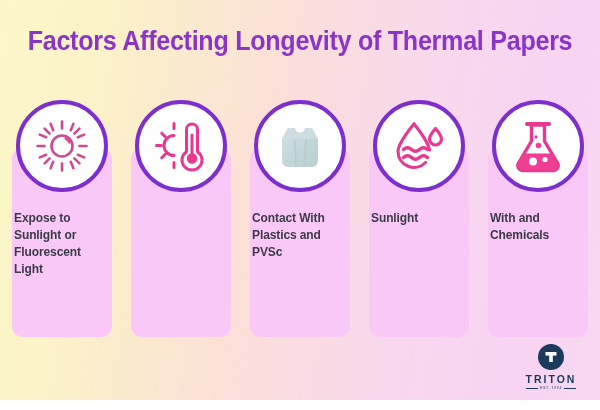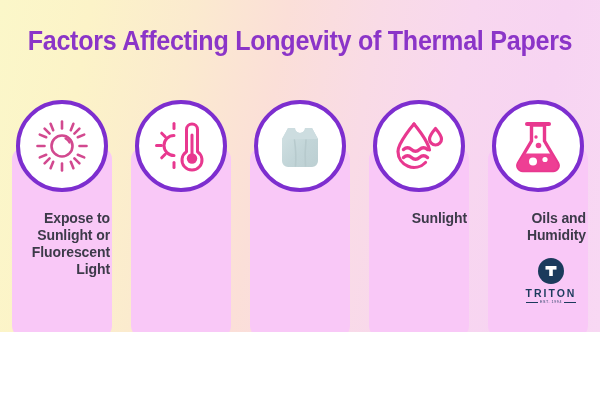--- a/index.html
+++ b/index.html
@@ -8,21 +8,21 @@
   }
   body {
     width: 600px;
     height: 410px;
     overflow: hidden;
     font-family: "Liberation Sans", sans-serif;
   }
   #infographic {
     position: relative;
     width: 600px;
-    height: 332px;
+    height: 400px;
     background:
       linear-gradient(100deg,
         #fbf7c9 0%,
         #fcf3c8 14%,
         #fbeacf 30%,
         #fbdfd8 44%,
         #f9dbe6 58%,
         #f8d7ef 72%,
         #f7d4f2 86%,
         #f8d8f3 100%);
@@ -85,33 +85,33 @@
     justify-content: center;
   }
   .circle svg {
     display: block;
   }
   .card-label {
     position: absolute;
     left: 2px;
     top: 110px;
     width: 96px;
-    text-align: right;
-    font-size: 14px;
+    text-align: left;
+    font-size: 12px;
     font-weight: bold;
     line-height: 17px;
     color: #3c3a49;
     letter-spacing: -0.1px;
   }
 
   
   .logo {
     position: absolute;
     right: 18px;
-    bottom: 28px;
+    bottom: 10px;
     width: 62px;
     text-align: center;
     margin-left: 12px;
   }
   .logo-mark {
     width: 26px;
     height: 26px;
     margin: 0 auto;
     border-radius: 50%;
     background: #1b3a5c;
@@ -212,20 +212,21 @@
               <stop offset="55%" stop-color="#c2d5d8"></stop>
               <stop offset="100%" stop-color="#bccfd2"></stop>
             </linearGradient>
           </defs>
           <path d="M18 12 h7 a5 5 0 0 0 10 0 h7 l6 11 v22 a6 6 0 0 1 -6 6 h-24 a6 6 0 0 1 -6 -6 v-22 z" fill="url(#bagGrad)"></path>
           <path d="M18 12 h7 a5 5 0 0 0 10 0 h7 l6 11 h-36 z" fill="#cddde0"></path>
           <path d="M24.5 24 q2 14 1 26" stroke="#b7cacd" stroke-width="1.6" fill="none" stroke-linecap="round"></path>
           <path d="M36 24 q-1.5 14 -0.5 26" stroke="#b7cacd" stroke-width="1.6" fill="none" stroke-linecap="round"></path>
         </svg>
       </div>
+      <div class="card-label">Contact With Plastics and PVSc</div>
     </div>
 
     <div class="card">
       <div class="panel"></div>
       <div class="circle">
         <svg width="62" height="62" viewBox="0 0 62 62">
           <g stroke="#e8388f" stroke-width="3.2" fill="none" stroke-linecap="round" stroke-linejoin="round">
             <path d="M26 9 C26 9 10 27.5 10 36.5 a16 16 0 0 0 27.5 11"></path>
             <path d="M26 9 C26 9 40 25.5 41.5 35" stroke-width="3.2"></path>
             <path d="M47.5 13.5 C47.5 13.5 41.5 20.5 41.5 24 a6 6 0 0 0 12 0 c0 -3.5 -6 -10.5 -6 -10.5 z"></path>
@@ -243,21 +244,21 @@
         <svg width="58" height="62" viewBox="0 0 58 62">
           <path d="M22.5 10 v16 L9.5 48 a5 5 0 0 0 4.3 7.5 h30.4 a5 5 0 0 0 4.3 -7.5 l-13 -22 v-16 z" fill="#ffffff" stroke="#e8388f" stroke-width="3.4" stroke-linejoin="round"></path>
           <path d="M15.8 38.5 h26.4 l6 9.5 a5 5 0 0 1 -4.3 7.5 h-30.4 a5 5 0 0 1 -4.3 -7.5 z" fill="#ee3f94"></path>
           <circle cx="24" cy="46.5" r="4" fill="#ffffff"></circle>
           <circle cx="36" cy="44.5" r="2.6" fill="#ffffff"></circle>
           <circle cx="29.5" cy="30.5" r="2.8" fill="#ee3f94"></circle>
           <circle cx="27" cy="22" r="1.7" fill="#ee3f94"></circle>
           <line x1="18" y1="9" x2="40" y2="9" stroke="#e8388f" stroke-width="4" stroke-linecap="round"></line>
         </svg>
       </div>
-      <div class="card-label">Oils and Humidity</div>
+      <div class="card-label">With and Chemicals</div>
     </div>
 
   </div>
 
   <div class="logo">
     <div class="logo-mark">
       <svg width="16" height="16" viewBox="0 0 16 16">
         <rect x="2.5" y="3" width="11" height="3.6" fill="#ffffff"></rect>
         <rect x="6.2" y="3" width="3.6" height="10" fill="#ffffff"></rect>
       </svg>

